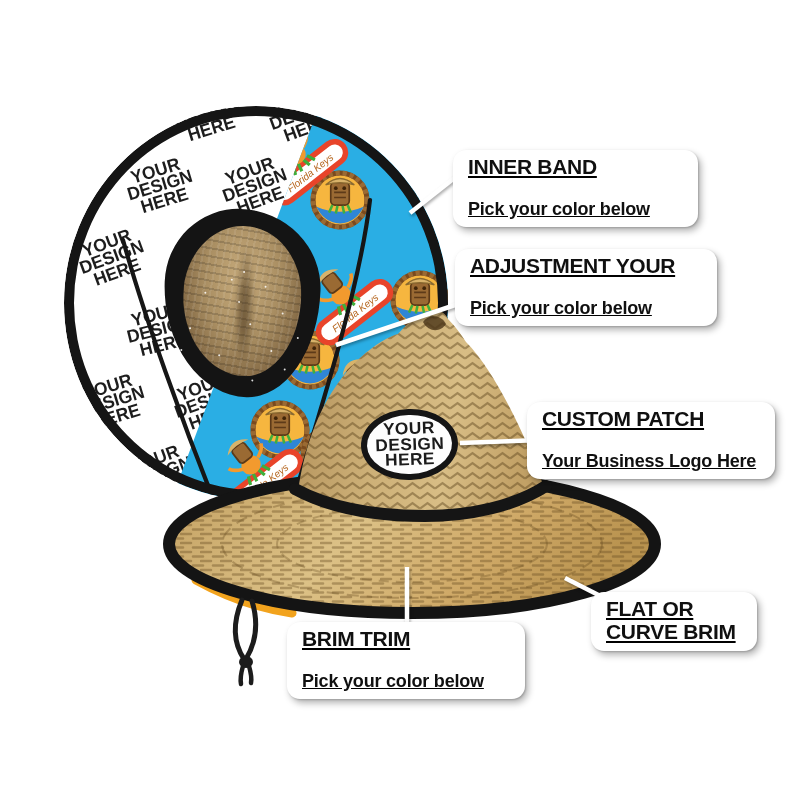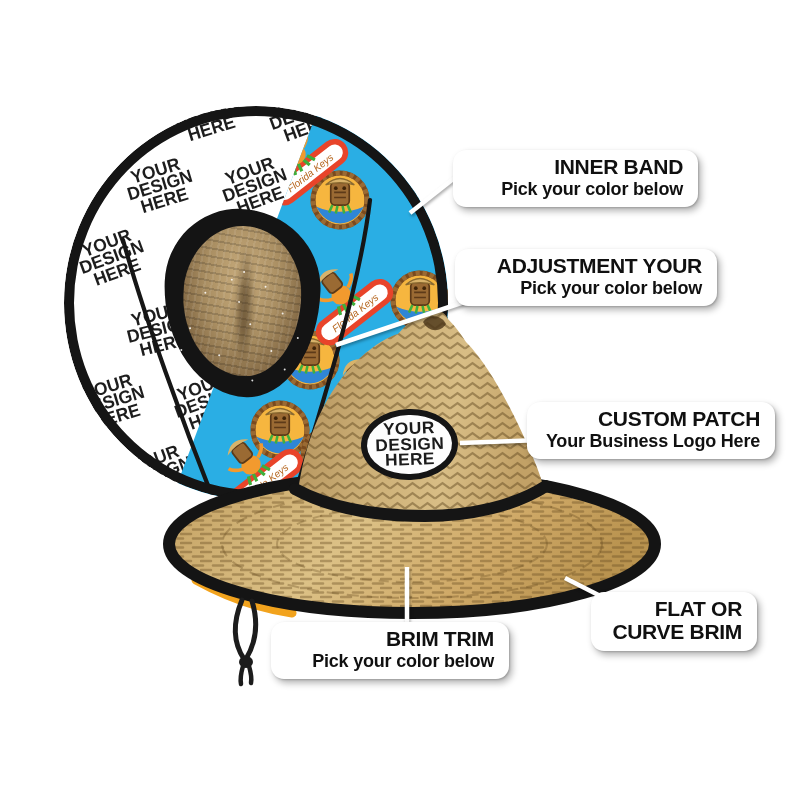--- a/index.html
+++ b/index.html
@@ -65,25 +65,26 @@
     transform:rotate(-2deg);
   }
   .patch span{
     display:block;font-weight:bold;font-size:17px;line-height:.92;
     color:#1b1b1b;letter-spacing:.4px;transform:scaleX(1.02);
   }
   
   .leaders{position:absolute;left:0;top:0;filter:drop-shadow(1.5px 2px 1.5px rgba(0,0,0,.33));}
   .callout{
     position:absolute;background:var(--label-bg,#fff);border-radius:13px;
-    padding:6px 15px 8px;text-align:right;white-space:nowrap;
+    padding:6px 15px 8px;text-align:left;white-space:nowrap;
     box-shadow:3px 4px 7px rgba(0,0,0,.30),1px 1px 2px rgba(0,0,0,.18);
+    text-decoration:underline;
   }
   .c-title{font-size:21px;font-weight:bold;color:var(--label-text,#101010);line-height:1.08;letter-spacing:-.3px;}
-  .c-sub{font-size:18px;font-weight:bold;color:var(--label-text,#101010);line-height:1.12;letter-spacing:-.2px;}
+  .c-sub{font-size:18px;font-weight:bold;color:var(--label-text,#101010);line-height:1.12;letter-spacing:-.2px;margin-top:20px;}
 </style>
 </head>
 <body>
 
 <div class="stage">
 
   <div class="underside">
     <div class="pattern-layer" id="pattern-layer">
         <div class="pattern-block" style="left: 6px; top: -15px; transform: rotate(-14deg);">
           <span>YOUR</span>
@@ -408,18 +409,18 @@
     <div class="c-sub">Pick your color below</div>
   </div>
   <div class="callout" style="left:527px;top:402px;width:218px;">
     <div class="c-title">CUSTOM PATCH</div>
     <div class="c-sub">Your Business Logo Here</div>
   </div>
   <div class="callout" style="left:591px;top:592px;width:136px;">
     <div class="c-title">FLAT OR</div>
     <div class="c-title">CURVE BRIM</div>
   </div>
-  <div class="callout" style="left:271px;top:622px;width:208px;">
+  <div class="callout" style="left:287px;top:622px;width:208px;">
     <div class="c-title">BRIM TRIM</div>
     <div class="c-sub">Pick your color below</div>
   </div>
 
 </div>
 
 </body></html>

